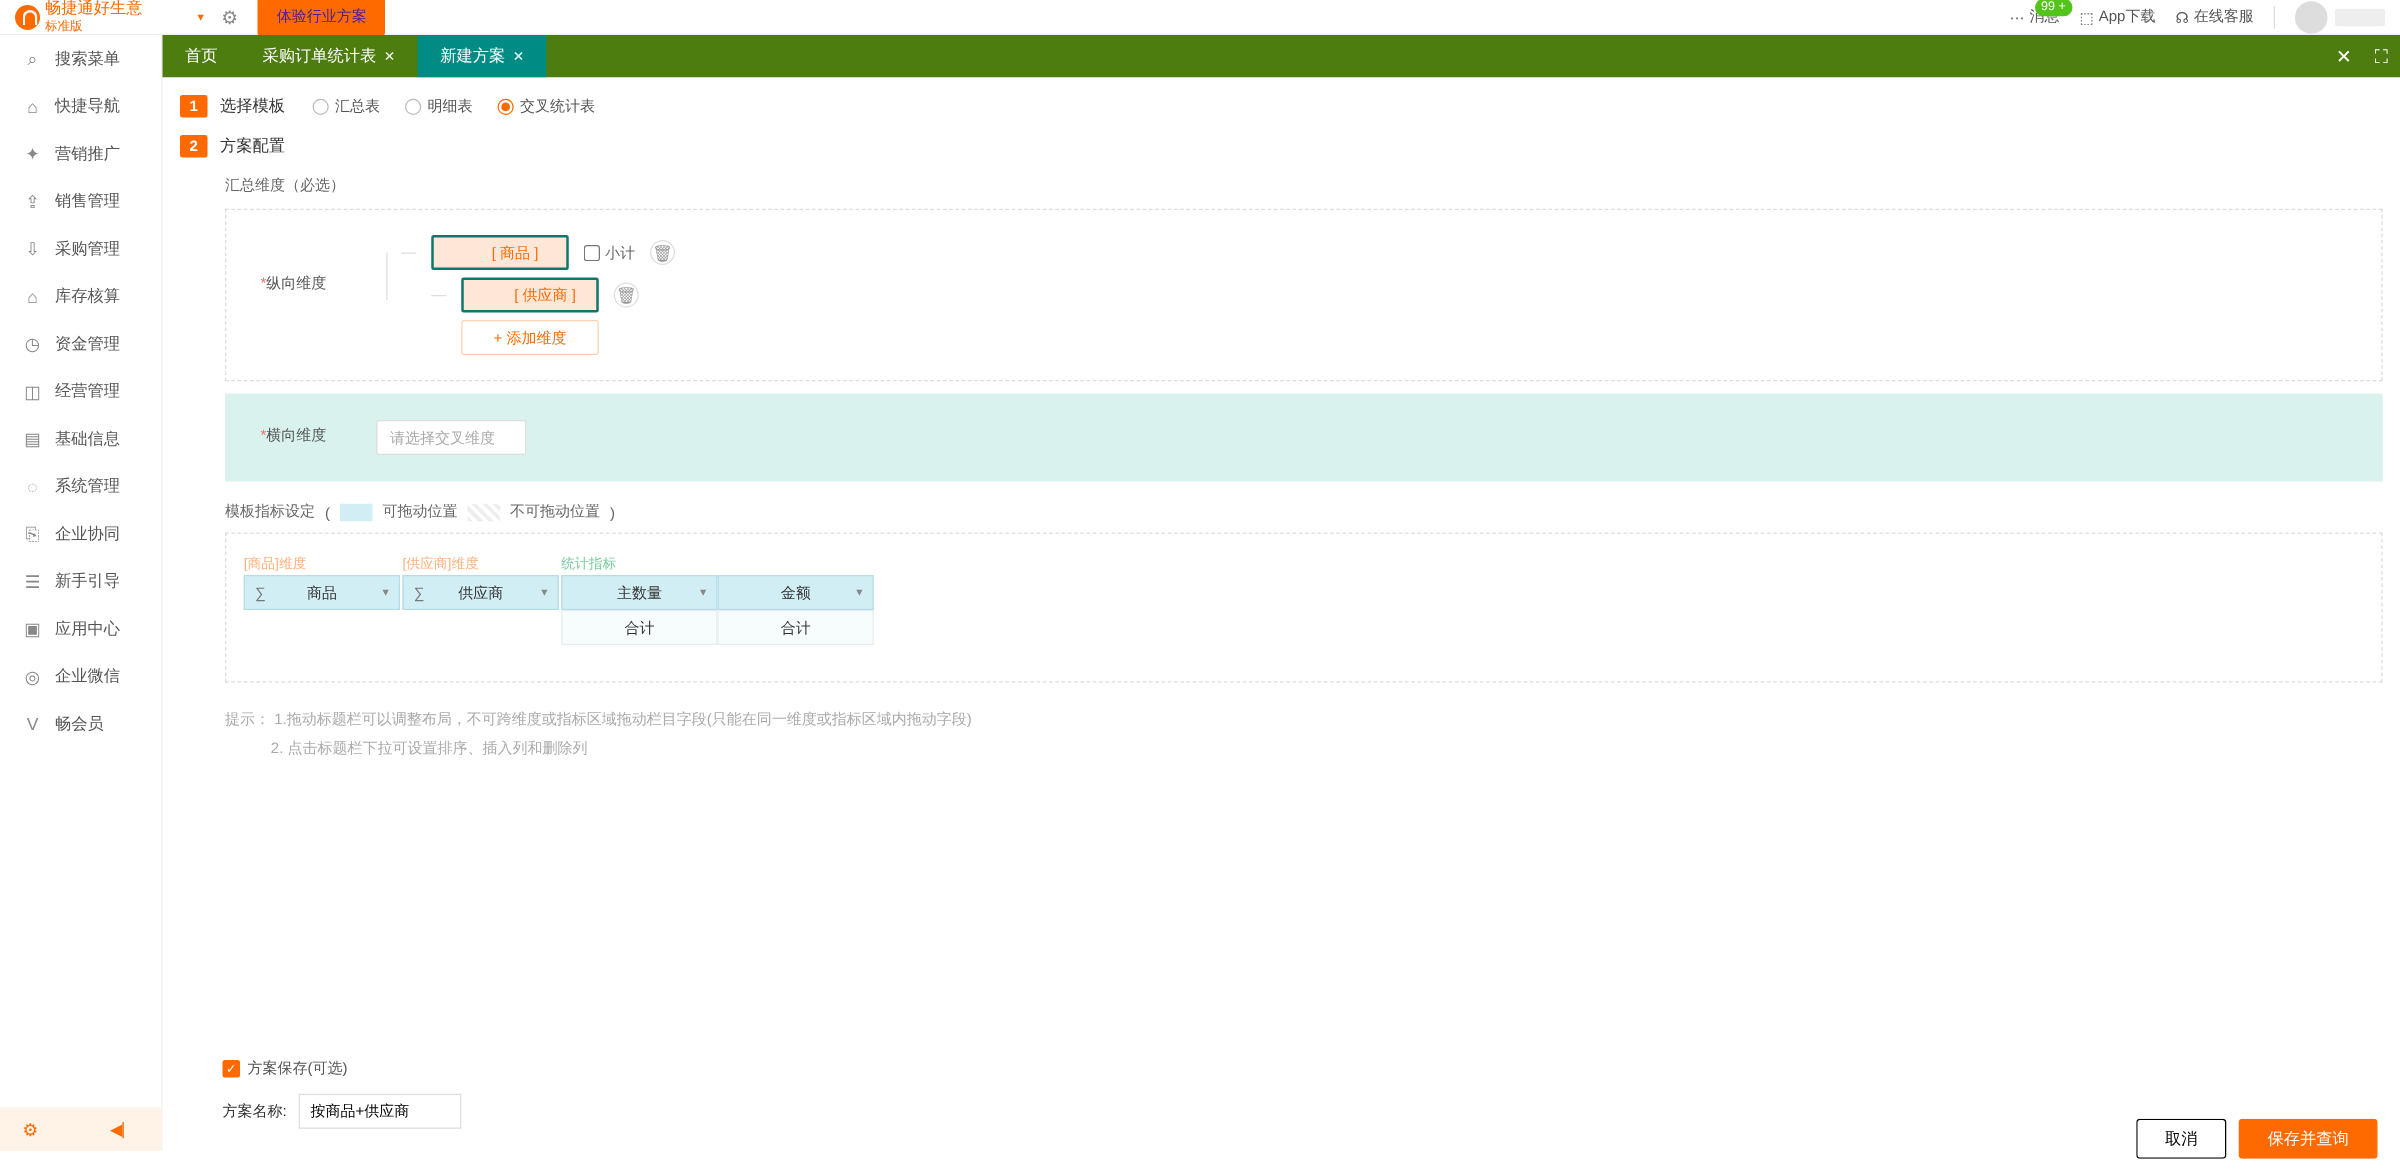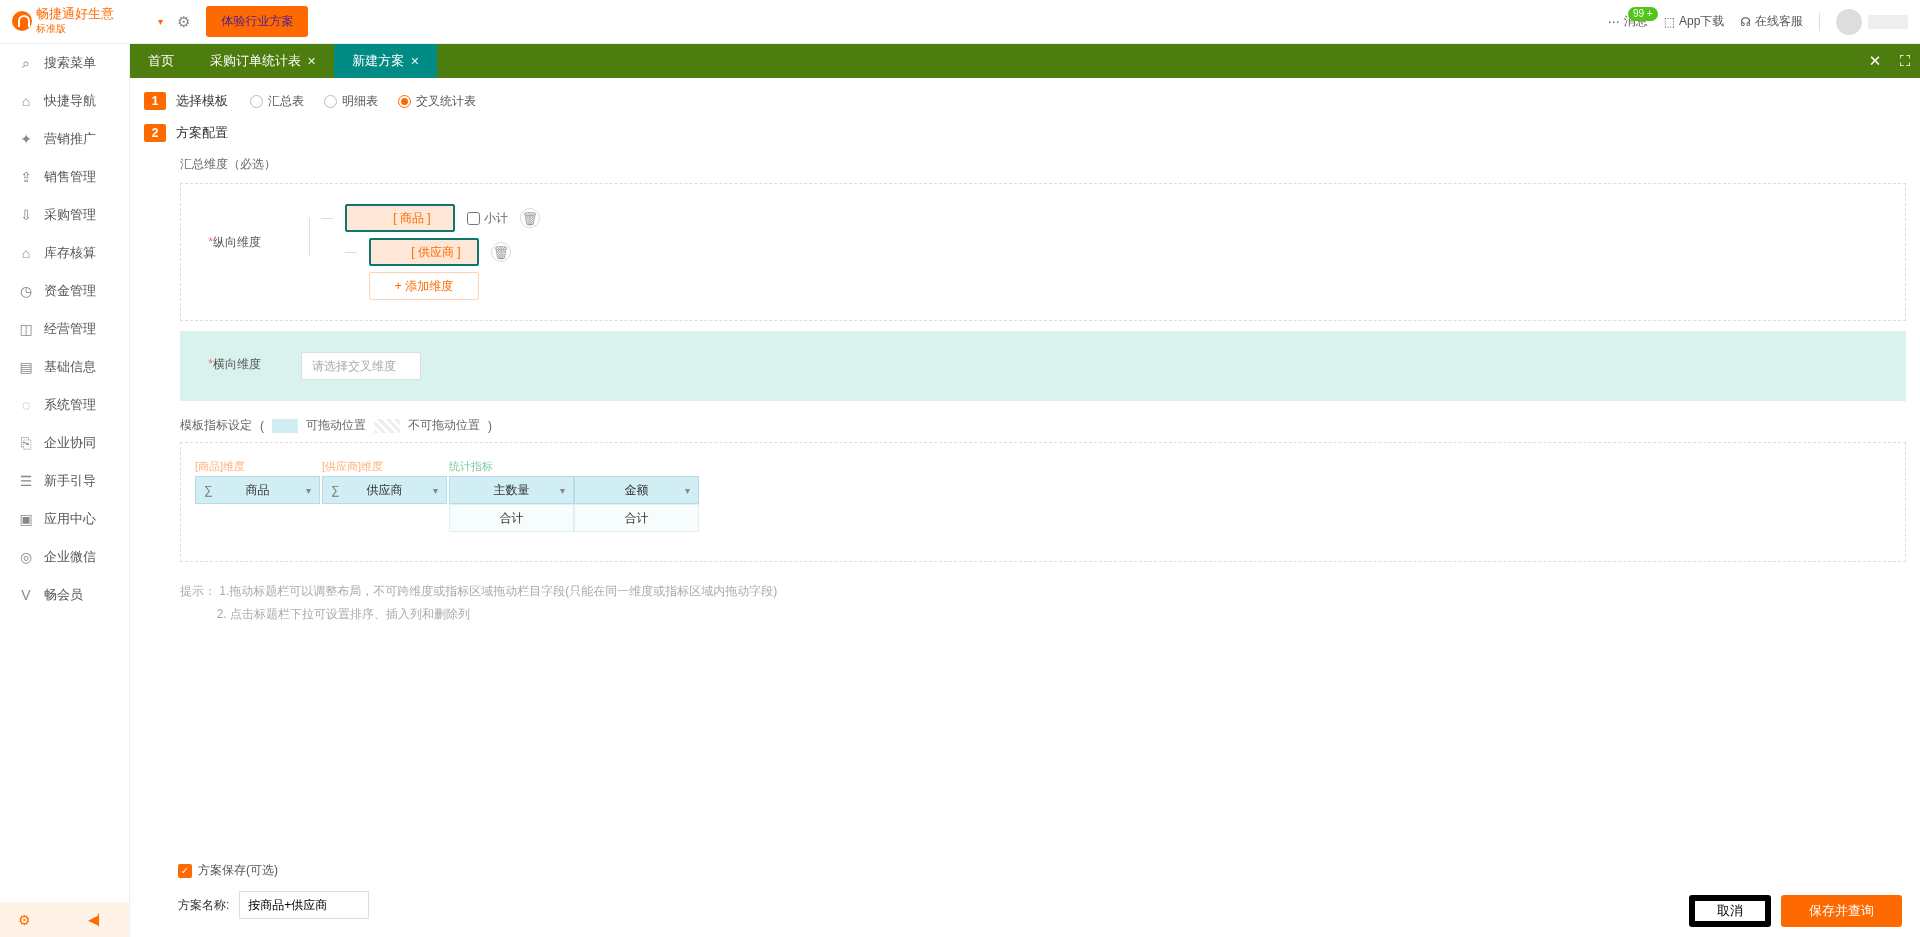--- a/index.html
+++ b/index.html
@@ -1,19 +1,19 @@
 <!DOCTYPE html>
 <html><head>
 <meta charset="utf-8">
 <style>
 * { margin: 0; padding: 0; box-sizing: border-box; }
 body { font-family: "Microsoft YaHei", Arial, sans-serif; font-size: 13px; color: #333; background: #fff; overflow: hidden; }
 
 
-.header { height: 44px; display: flex; align-items: center; padding: 0 12px; border-bottom: 1px solid #eee; background: #fff; }
+.header { height: 28px; display: flex; align-items: center; padding: 0 12px; border-bottom: 1px solid #eee; background: #fff; }
 .logo-area { display: flex; align-items: center; width: 118px; }
 .logo-icon { width: 20px; height: 20px; background: #ff6a00; border-radius: 50%; margin-right: 4px; position: relative; }
 .logo-icon::before { content: ""; position: absolute; left: 6px; top: 4px; width: 8px; height: 10px; border: 2px solid #fff; border-radius: 50% 50% 0 0; border-bottom: none; }
 .logo-text { color: #ff6a00; font-size: 13px; font-weight: 500; line-height: 1.1; }
 .logo-sub { color: #ff6a00; font-size: 10px; display: block; }
 .company-select { color: #999; font-size: 13px; margin-left: 20px; display: flex; align-items: center; }
 .chev-down { margin-left: 8px; color: #ff6a00; font-size: 10px; }
 .gear { margin-left: 14px; color: #888; font-size: 15px; }
 .trial-btn { background: #ff6a00; color: #4c1d95; border: none; padding: 7px 15px; border-radius: 3px; margin-left: 16px; font-size: 12px; cursor: pointer; }
 .header-right { margin-left: auto; display: flex; align-items: center; gap: 16px; color: #555; font-size: 12px; }
@@ -103,21 +103,21 @@
 .hints { font-size: 12px; color: #aaa; margin-top: 18px; line-height: 1.9; }
 .hints .hint-label { color: #aaa; }
 
 .save-section { padding: 12px 14px 18px 48px; }
 .save-check { display: flex; align-items: center; gap: 6px; font-size: 12px; color: #555; }
 .save-check .cb { width: 14px; height: 14px; background: #ff6a00; border-radius: 2px; display: flex; align-items: center; justify-content: center; color: #fff; font-size: 10px; }
 .name-row { display: flex; align-items: center; gap: 10px; margin-top: 12px; font-size: 12px; }
 .name-row input { height: 28px; width: 130px; border: 1px solid #ddd; padding: 0 8px; font-size: 12px; }
 
 .footer-bar { position: fixed; bottom: 10px; right: 18px; display: flex; gap: 10px; }
-.btn { height: 32px; padding: 0 22px; border-radius: 3px; font-size: 13px; cursor: pointer; border: 6px solid #000000; background: #fff; }
+.btn { height: 32px; padding: 0 22px; border-radius: 3px; font-size: 13px; cursor: pointer; border: 1px solid #000000; background: #fff; }
 .btn.primary { background: #ff6a00; border-color: #ff6a00; color: #fff; }
 </style>
 </head>
 <body>
 
 <div class="header">
   <div class="logo-area">
     <div class="logo-icon"></div>
     <div>
       <div class="logo-text">畅捷通好生意</div>

